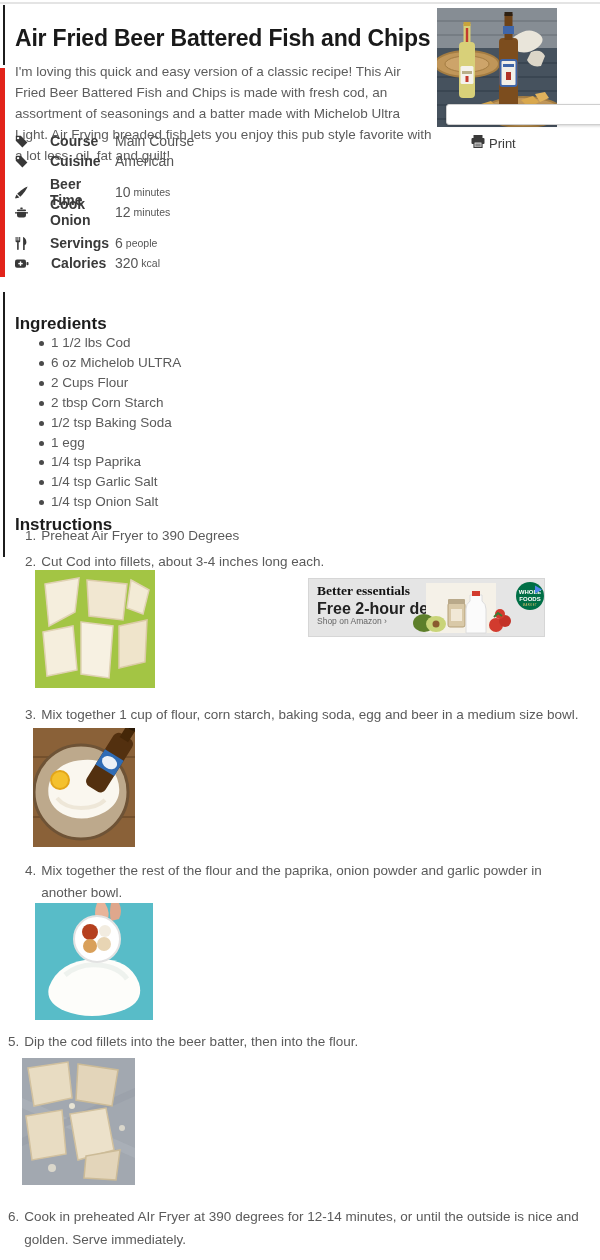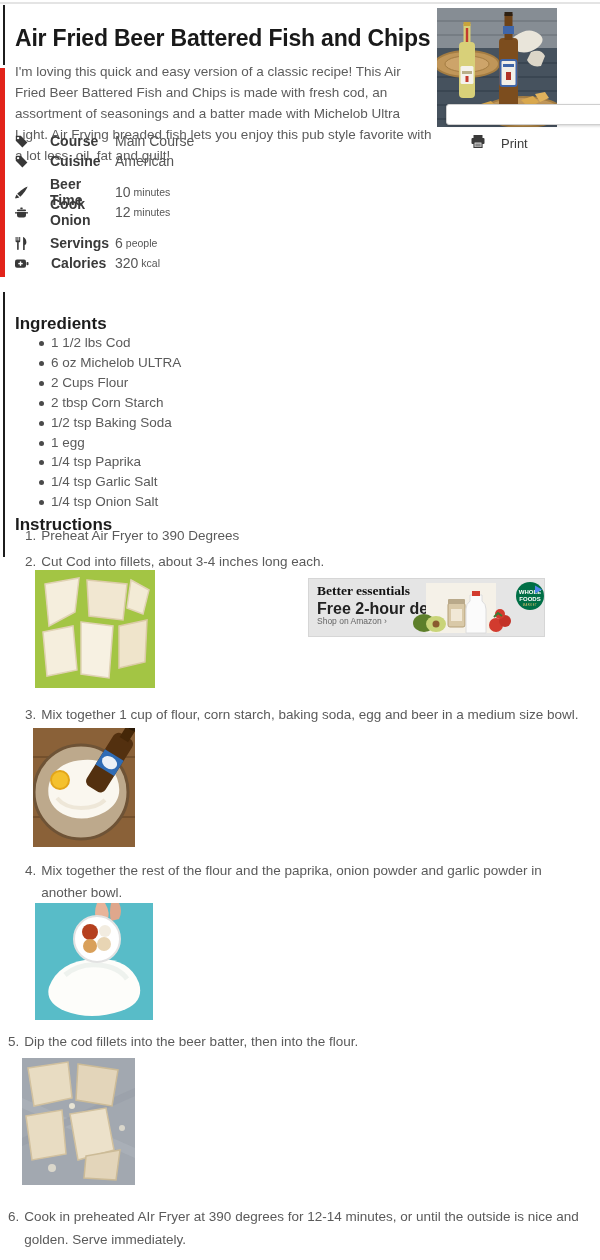--- a/index.html
+++ b/index.html
@@ -11,21 +11,21 @@
   .seg2{top:292px;height:265px;}
   .red-bar{position:absolute;left:0;top:68px;width:5px;height:209px;}
 
   .title{position:absolute;left:15px;top:9px;width:420px;font-size:23px;line-height:1.25;
          font-weight:700;color:#191919;letter-spacing:-0.2px;}
   .desc{position:absolute;left:15px;top:47px;width:420px;font-size:13.5px;line-height:1.57;color:#5c5c5c;}
 
   .hero{position:absolute;left:437px;top:8px;width:120px;height:119px;}
   .overlay-box{position:absolute;left:446px;top:104px;width:170px;height:19px;background:#fff;
                border:1px solid #cfcfcf;border-radius:3px;box-shadow:0 1px 3px rgba(0,0,0,.18);}
-  .print-btn{position:absolute;left:471px;top:135px;display:flex;align-items:center;gap:16px;
+  .print-btn{position:absolute;left:471px;top:135px;display:flex;align-items:center;gap:4px;
              font-size:13px;color:#3c3c3c;cursor:pointer;}
 
   .meta{position:absolute;left:15px;top:131px;width:420px;}
   .mrow{display:flex;align-items:center;height:20px;}
   .mlabel{width:100px;display:flex;align-items:center;gap:22px;font-size:14px;font-weight:700;color:#3a3a3a;}
   .mlabel svg{flex:none;}
   .mvalue{font-size:14px;color:#565656;}
   .munit{font-size:10.5px;color:#565656;margin-left:3px;}
   .mgap{height:11px;}
 

